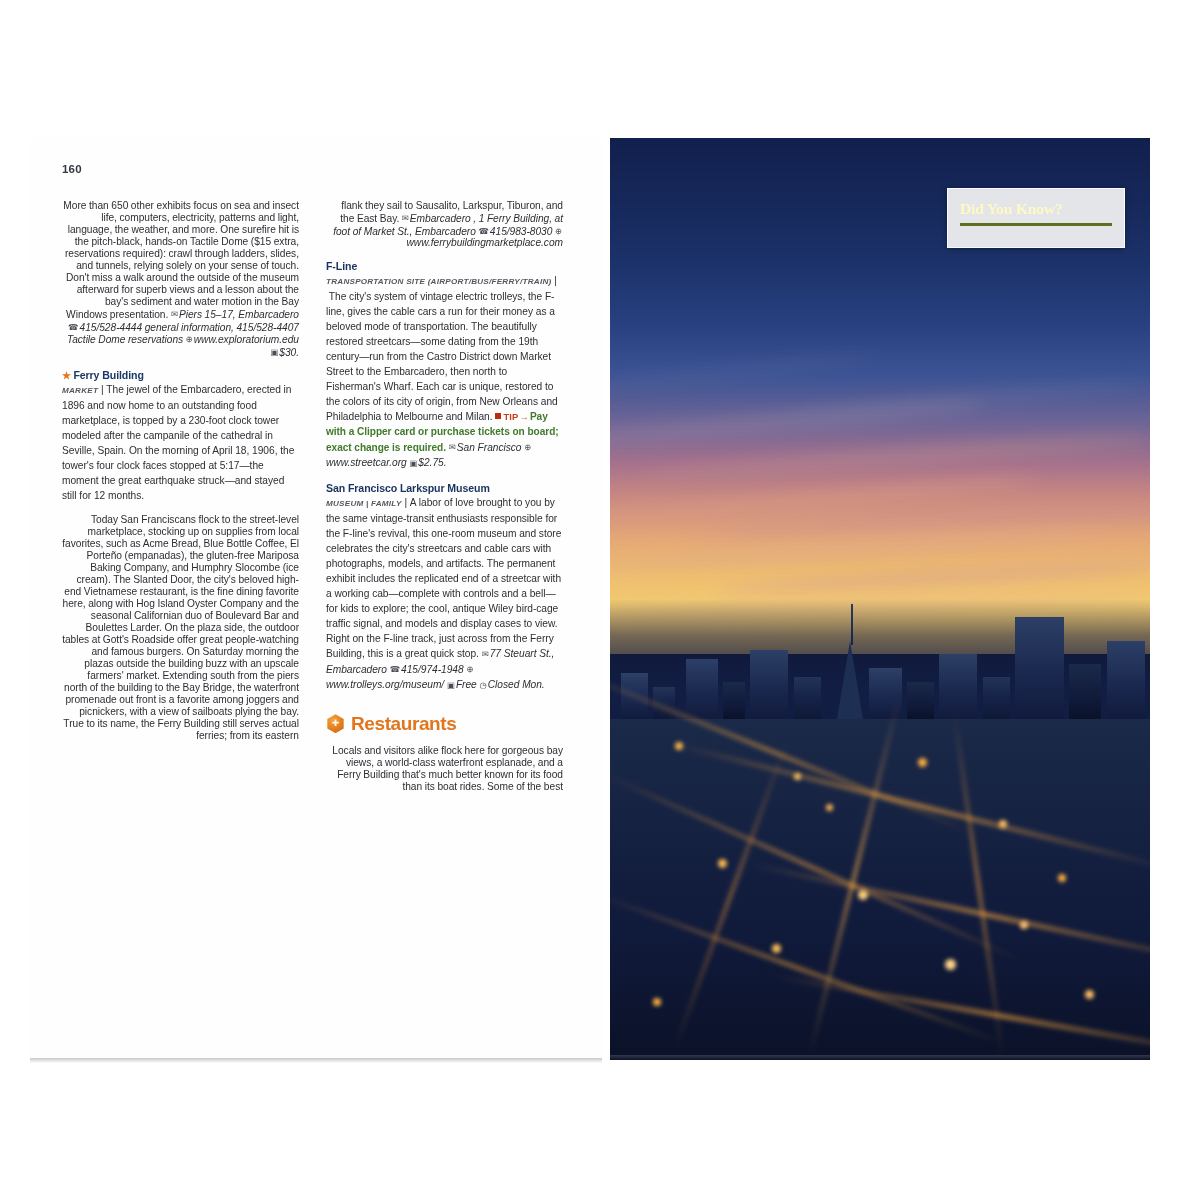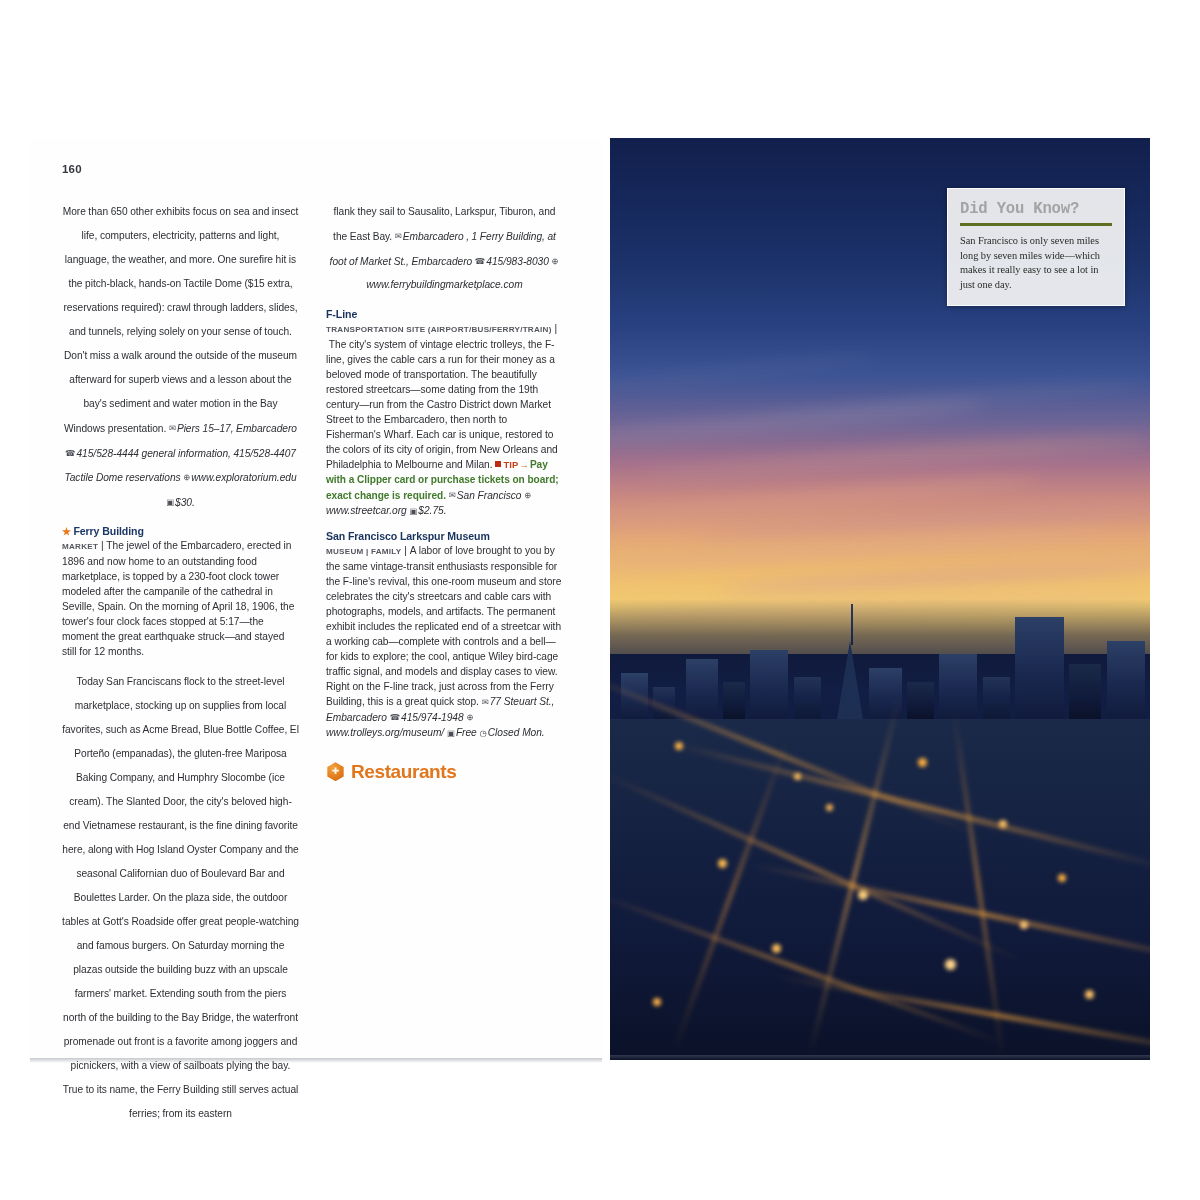--- a/index.html
+++ b/index.html
@@ -45,23 +45,23 @@
   .col {
     position: absolute;
     top: 62px;
     width: 237px;
   }
   #col-left  { left: 32px; }
   #col-mid   { left: 296px; }
 
   p.body, .body {
     font-size: 10.2px;
-    line-height: 24px;
+    line-height: 12px;
     color: #2c2e33;
-    text-align: center;
+    text-align: right;
     margin-bottom: 11px;
     letter-spacing: -0.03px;
     word-spacing: -0.2px;
   }
   p.body:last-child { margin-bottom: 0; }
 
   .listing { margin-bottom: 11px; }
 
   .listing-head {
     font-size: 10.6px;
@@ -79,20 +79,21 @@
     margin-right: 2.5px;
     vertical-align: 0.5px;
   }
 
   .cat-tag {
     font-size: 8.1px;
     color: #54575e;
     letter-spacing: 0.25px;
     font-weight: bold;
     text-transform: uppercase;
+    font-style: italic;
   }
 
   .listing-body {
     font-size: 10.2px;
     line-height: 15.05px;
     color: #2c2e33;
     letter-spacing: -0.03px;
   }
 
   .svc-icon {
@@ -273,24 +274,24 @@
   #did-you-know {
     position: absolute;
     left: 337px; top: 50px;
     width: 178px;
     background: rgba(250,250,248,0.90);
     border: 1px solid rgba(255,255,255,0.85);
     box-shadow: 0 1px 5px rgba(0,0,0,0.35);
     padding: 11px 12px 13px 12px;
   }
   .dyk-title {
-    font-family: Liberation Mono, monospace;
+    font-family: Liberation Serif, serif;
     font-size: 15.6px;
     font-weight: bold;
-    color: #a3a3a3;
+    color: #fef9c3;
     letter-spacing: -0.2px;
     margin-bottom: 5px;
   }
   .dyk-rule {
     height: 3px;
     background: #5d7020;
     margin-bottom: 8px;
   }
   .dyk-body {
     font-family: "Liberation Serif", serif;
@@ -369,20 +370,21 @@
         </div>
       </div>
 
       <div class="section-header">
         <div class="hex-icon">
           <span>✚</span>
         </div>
         <div class="section-title">Restaurants</div>
       </div>
 
+      <p class="body">Locals and visitors alike flock here for gorgeous bay views, a world-class waterfront esplanade, and a Ferry Building that's much better known for its food than its boat rides. Some of the best</p>
 
     </div>
   </div>
   <div id="left-page-shadow"></div>
 
   <div id="right-page">
 
     <div class="sky"></div>
 
     <div class="cloud" style="left:-10%;top:30%;width:80%;height:16px;background:#8e7fa0;transform:rotate(-5deg);"></div>
@@ -444,19 +446,18 @@
       <div class="glow" style="left:88%;top:82%;width:9px;height:9px;background:#ffc066;"></div>
       <div class="glow" style="left:40%;top:34%;width:7px;height:7px;background:#ffb850;"></div>
       <div class="glow" style="left:76%;top:64%;width:8px;height:8px;background:#ffc573;"></div>
     </div>
 
     <div class="grain"></div>
 
     <div id="did-you-know">
       <div class="dyk-title">Did You Know?</div>
       <div class="dyk-rule"></div>
-      <div class="dyk-body">San Francisco is only seven miles long by seven miles wide—which makes it really easy to see a lot in just one day.</div>
     </div>
 
   </div>
   <div id="right-page-shadow"></div>
 
 </div>
 
 </body></html>

